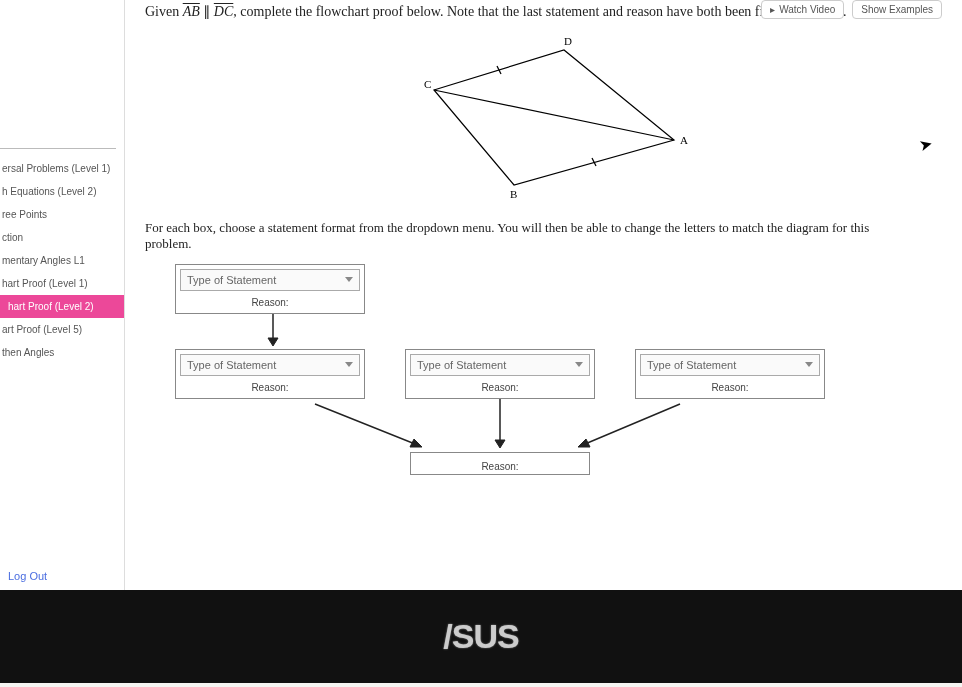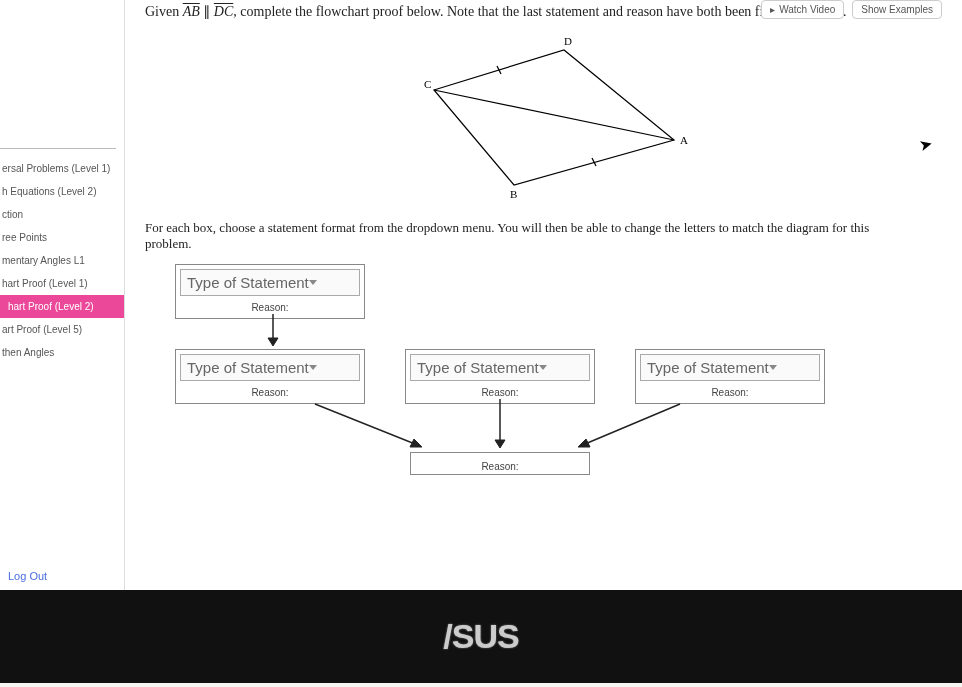--- a/index.html
+++ b/index.html
@@ -94,23 +94,24 @@
     position: absolute;
     width: 190px;
     border: 1px solid #888;
     background: #fff;
     font-family: Arial, sans-serif;
   }
   .stmt-head {
     border: 1px solid #aaa;
     margin: 4px;
     padding: 4px 6px;
-    font-size: 15px;
+    font-size: 11px;
     color: #666;
     display: flex;
+    justify-content: space-between;
     align-items: center;
     cursor: pointer;
     background: #fafafa;
   }
   .caret {
     width: 0; height: 0;
     border-left: 4px solid transparent;
     border-right: 4px solid transparent;
     border-top: 5px solid #888;
   }
@@ -161,22 +162,22 @@
   }
 </style>
 </head>
 <body>
 
 <div class="container">
   <div class="sidebar">
     <hr>
     <div class="side-item">ersal Problems (Level 1)</div>
     <div class="side-item">h Equations (Level 2)</div>
+    <div class="side-item">ree Points</div>
     <div class="side-item">ction</div>
-    <div class="side-item">ree Points</div>
     <div class="side-item">mentary Angles L1</div>
     <div class="side-item">hart Proof (Level 1)</div>
     <div class="side-item active">hart Proof (Level 2)</div>
     <div class="side-item">art Proof (Level 5)</div>
     <div class="side-item">then Angles</div>
     <div class="side-spacer"></div>
     <div class="logout">Log Out</div>
   </div>
 
   <div class="main">

